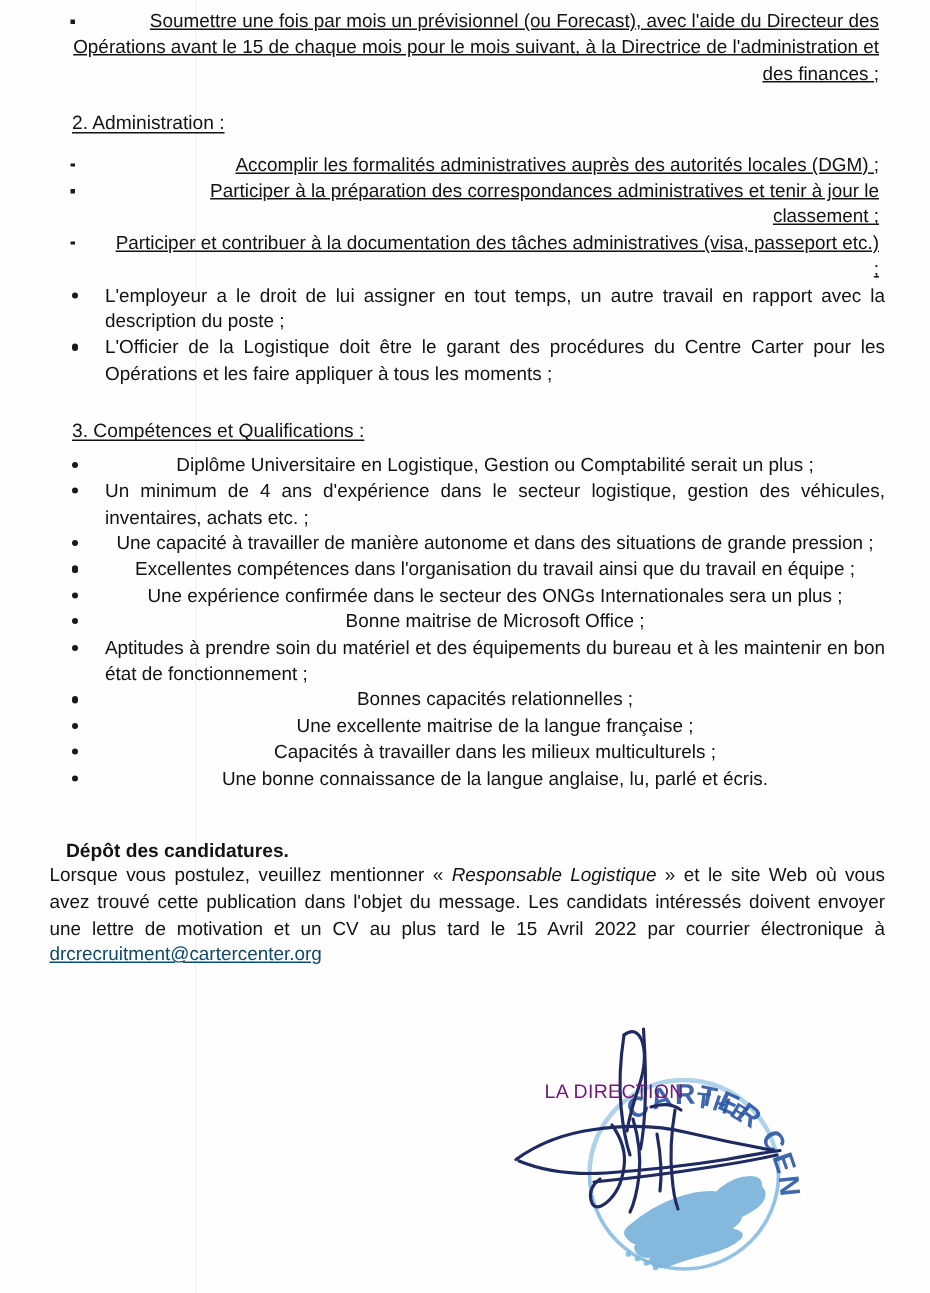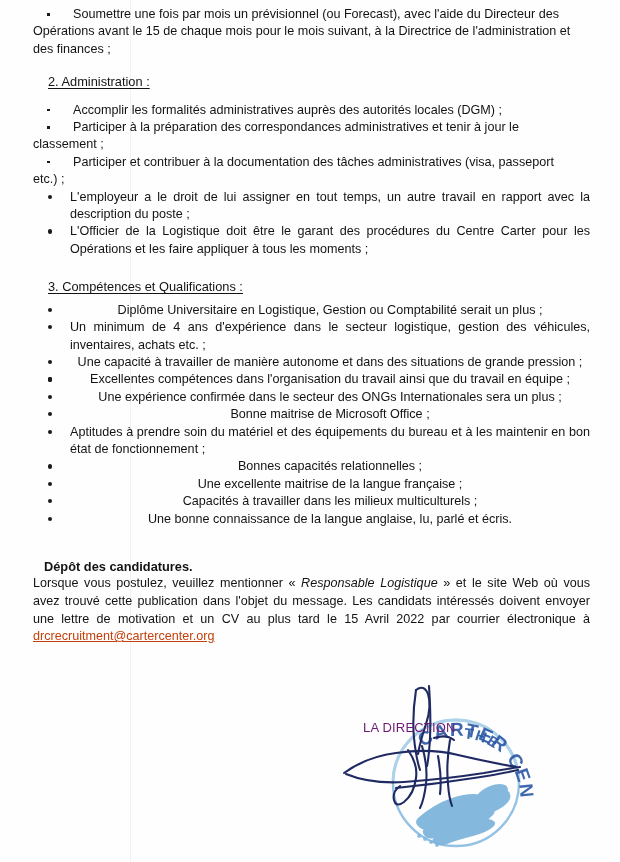--- a/index.html
+++ b/index.html
@@ -40,22 +40,23 @@
   ul.dash-list {
     list-style: none;
     margin: 0;
     padding: 0;
   }
   ul.dash-list > li {
     position: relative;
     padding-left: 0;
     font-size: 12.6px;
     line-height: 17.4px;
-    margin: 0 16px 0 0;
-    text-align: left;
+    margin: 0 4px 0 0;
+    text-align: right;
+    text-decoration: underline;
   }
   ul.dash-list > li .bullet {
     position: absolute;
     left: 14px;
     top: 7px;
     width: 2.6px;
     height: 2.6px;
     background: #1a1a1a;
   }
   ul.dash-list > li .txt {
@@ -112,21 +113,21 @@
   .closing-body {
     font-size: 12.6px;
     line-height: 17.6px;
     text-align: justify;
     margin: 0;
   }
   .closing-body .ital {
     font-style: italic;
   }
   .mail-link {
-    color: #c2410c;
+    color: #0c4a6e;
     text-decoration: underline;
     text-underline-offset: 1px;
   }
 
   
   .sig-area {
     position: absolute;
     left: 330px;
     top: 668px;
     width: 290px;

